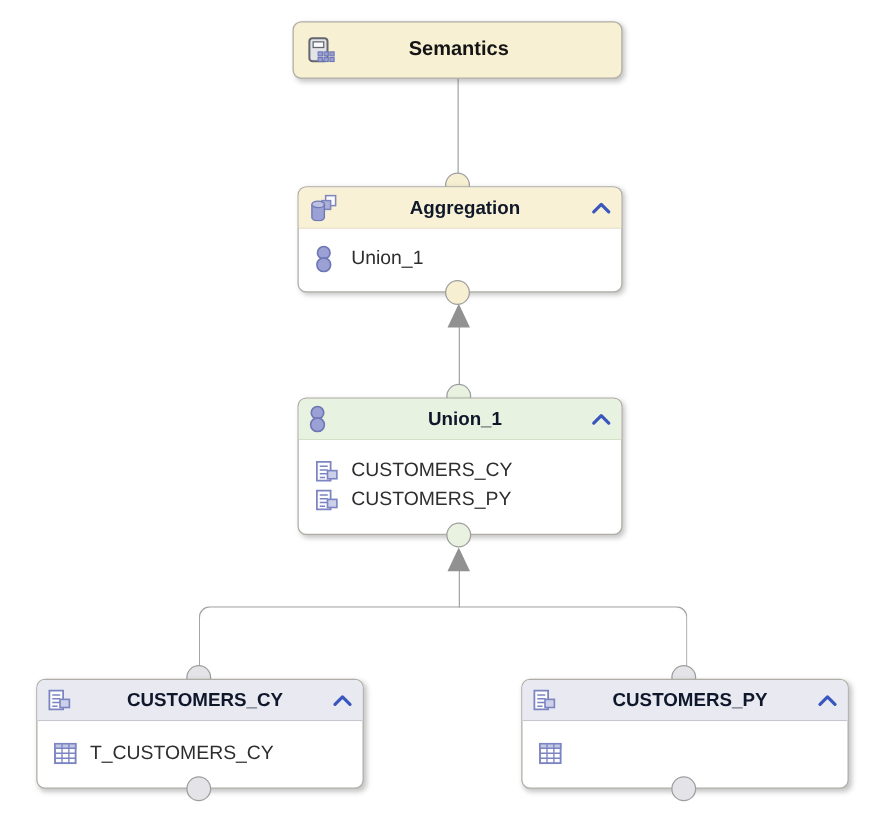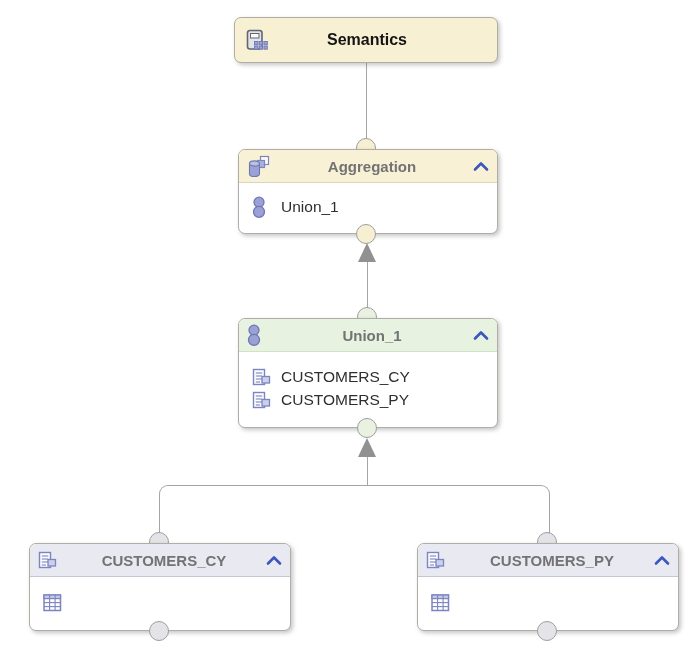--- a/index.html
+++ b/index.html
@@ -29,21 +29,21 @@
   .conn.green{background:#e9f2e1;}
   .conn.gray{background:#e4e4e8;}
   
   .node{
     position:absolute;z-index:2;background:#fff;border:1px solid #b0ada5;
     border-radius:7px;box-shadow:2px 2px 4px rgba(90,90,90,.35);
     box-sizing:border-box;
   }
   .node-header{
     height:32px;display:flex;align-items:center;padding:0 8px;
-    border-radius:6px 6px 0 0;font-weight:bold;font-size:15px;color:#737373;
+    border-radius:6px 6px 0 0;font-weight:bold;font-size:15px;color:#0f172a;
   }
   .hdr-cream{background:#f8f1d5;border-bottom:1px solid #ddd6bb;}
   .hdr-green{background:#e8f2e0;border-bottom:1px solid #d2e2c8;}
   .hdr-gray{background:#e9e9f1;border-bottom:1px solid #c6c6d0;}
   .node-title{flex:1;text-align:center;white-space:nowrap;overflow:hidden;}
   .hdr-icon{width:28px;display:flex;align-items:center;justify-content:flex-start;}
   .chevron{width:20px;display:flex;align-items:center;justify-content:flex-end;cursor:pointer;}
   .node-body{
     position:absolute;top:33px;left:0;right:0;bottom:0;
     display:flex;flex-direction:column;justify-content:center;gap:5px;
@@ -210,20 +210,21 @@
           </svg>
       </span>
     </div>
     <div class="node-body">
       <div class="node-item">
         <span class="item-icon">
           <svg width="19" height="18" viewBox="0 0 19 18">
               <use href="#ic-table"></use>
             </svg>
         </span>
+        <span>T_CUSTOMERS_CY</span>
       </div>
     </div>
   </div>
 
   <div class="node" style="left:417px;top:543px;width:262px;height:88px;">
     <div class="node-header hdr-gray">
       <span class="hdr-icon">
         <svg width="19" height="18" viewBox="0 0 19 18">
             <use href="#ic-projection"></use>
           </svg>

